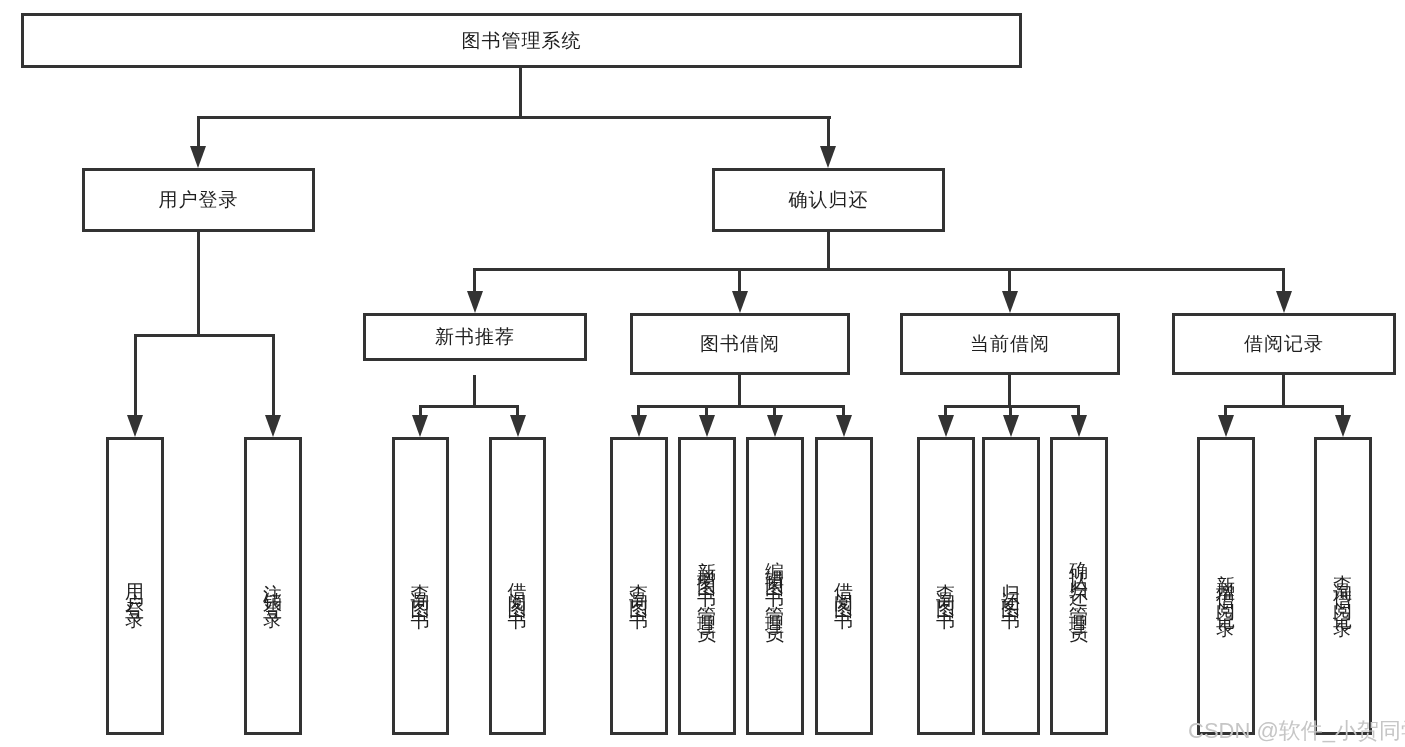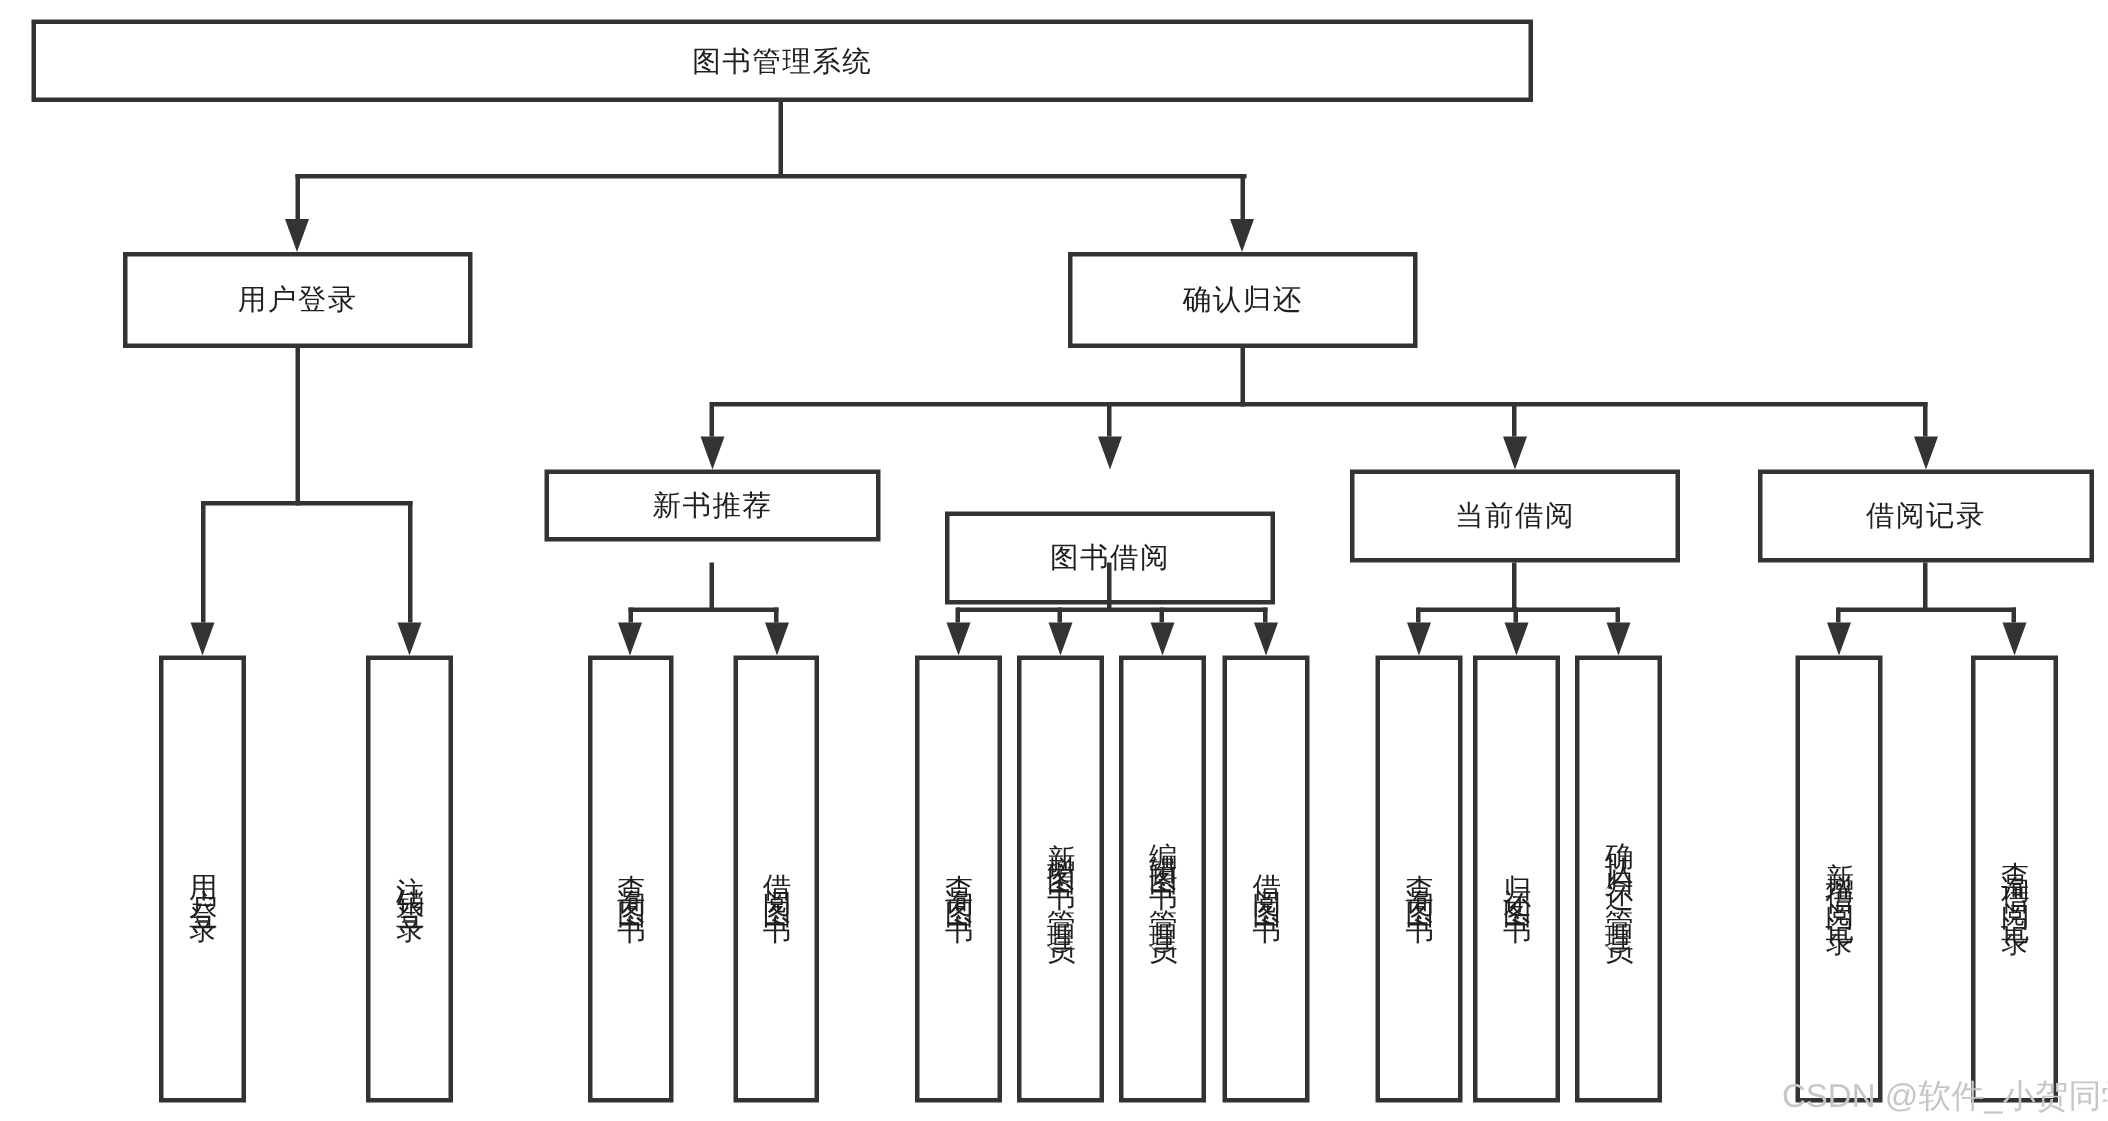--- a/index.html
+++ b/index.html
@@ -82,21 +82,21 @@
   <div class="vline" style="left:738px;top:268px;width:3px;height:23px;"></div>
   <div class="arrow" style="left:732px;top:291px;"></div>
   <div class="vline" style="left:1008px;top:268px;width:3px;height:23px;"></div>
   <div class="arrow" style="left:1002px;top:291px;"></div>
   <div class="vline" style="left:1282px;top:268px;width:3px;height:23px;"></div>
   <div class="arrow" style="left:1276px;top:291px;"></div>
 
   <div class="box hbox" style="left:363px;top:313px;width:224px;height:48px;">
     <span class="lbl">新书推荐</span>
   </div>
-  <div class="box hbox" style="left:630px;top:313px;width:220px;height:62px;margin-top:28px;">
+  <div class="box hbox" style="left:630px;top:313px;width:220px;height:62px;">
     <span class="lbl">图书借阅</span>
   </div>
   <div class="box hbox" style="left:900px;top:313px;width:220px;height:62px;">
     <span class="lbl">当前借阅</span>
   </div>
   <div class="box hbox" style="left:1172px;top:313px;width:224px;height:62px;">
     <span class="lbl">借阅记录</span>
   </div>
 
   <div class="vline" style="left:473px;top:375px;width:3px;height:33px;"></div>

